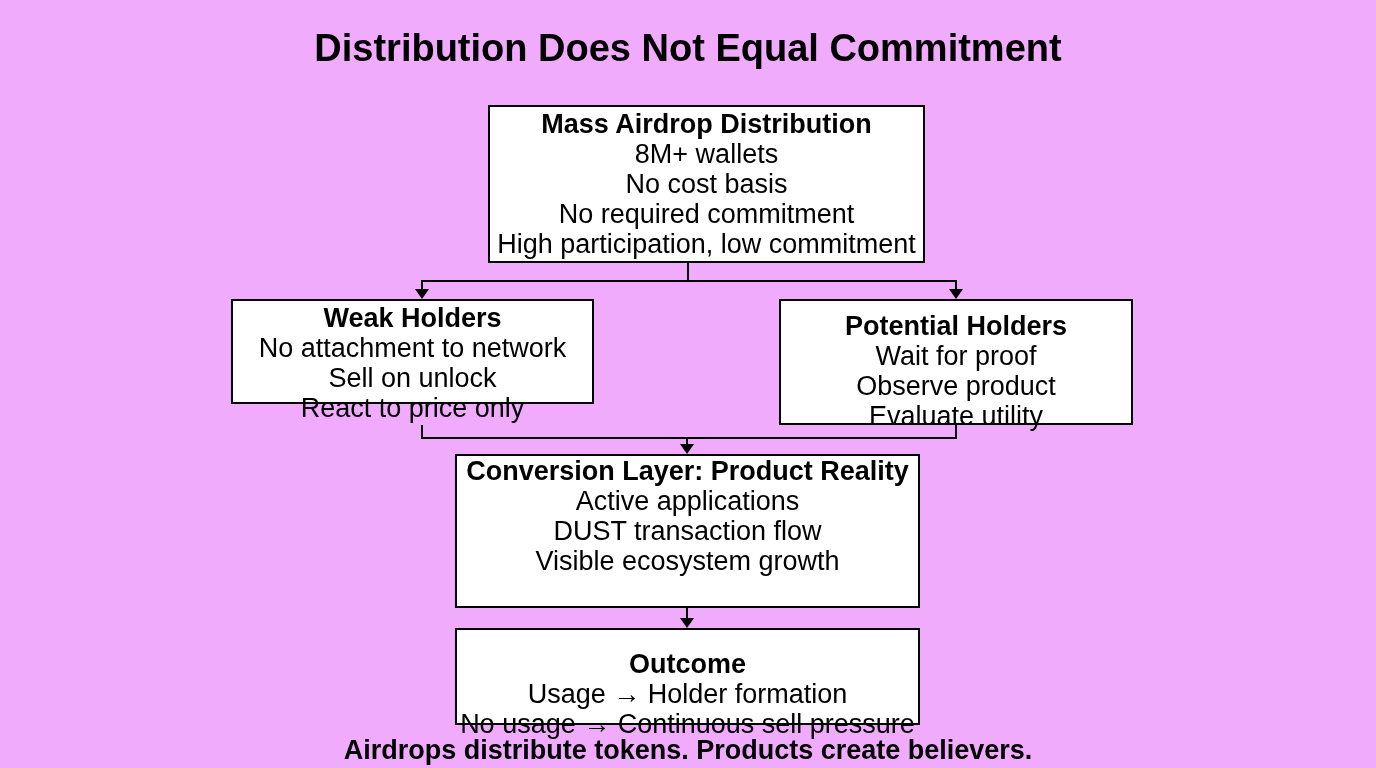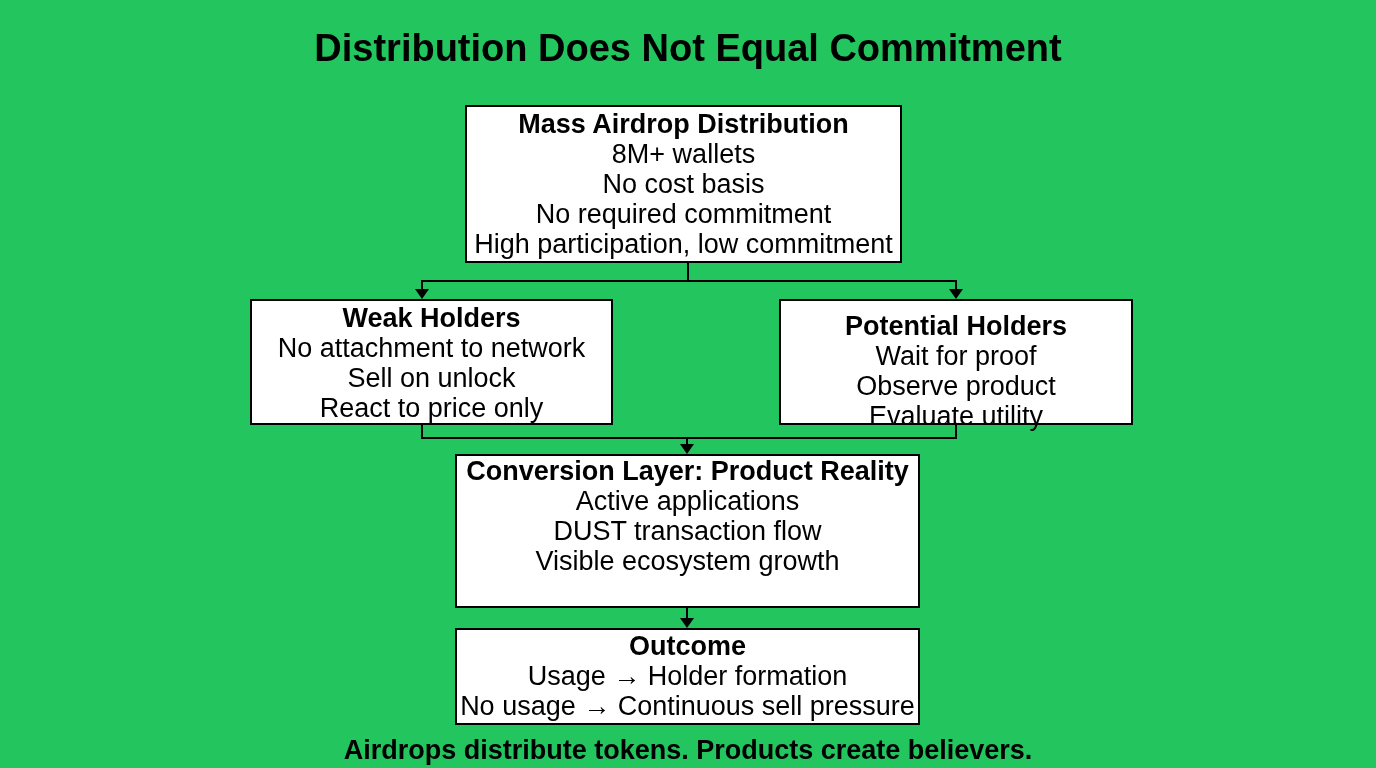--- a/index.html
+++ b/index.html
@@ -1,20 +1,20 @@
 <!DOCTYPE html>
 <html><head>
 <meta charset="utf-8">
 <style>
   html, body { margin: 0; padding: 0; background: #ffffff; }
   #canvas {
     position: relative;
     width: 1376px;
     height: 768px;
-    background: #22c55e;
+    background: #f0abfc;
     font-family: "Liberation Sans", sans-serif;
     color: #000000;
     overflow: hidden;
   }
   .title {
     position: absolute;
     left: 0; top: 26px;
     width: 1376px;
     text-align: center;
     font-size: 38px;
@@ -29,25 +29,25 @@
     box-sizing: border-box;
     text-align: center;
   }
   .node .line {
     height: 30px;
     line-height: 30px;
     font-size: 27px;
     white-space: nowrap;
   }
   .node .head { font-weight: bold; }
-  #node-mass       { left: 465px; top: 105px; width: 437px; height: 158px; padding-top: 2px; }
-  #node-weak       { left: 250px; top: 299px; width: 363px; height: 126px; padding-top: 2px; }
+  #node-mass       { left: 488px; top: 105px; width: 437px; height: 158px; padding-top: 2px; }
+  #node-weak       { left: 231px; top: 299px; width: 363px; height: 105px; padding-top: 2px; }
   #node-potential  { left: 779px; top: 299px; width: 354px; height: 126px; padding-top: 10px; }
   #node-conversion { left: 455px; top: 454px; width: 465px; height: 154px; }
-  #node-outcome    { left: 455px; top: 628px; width: 465px; height: 97px; padding-top: 1px; }
+  #node-outcome    { left: 455px; top: 628px; width: 465px; height: 97px; padding-top: 19px; }
   .vline, .hline { position: absolute; background: #000000; }
   .arrow-down {
     position: absolute;
     width: 0; height: 0;
     border-left: 7px solid transparent;
     border-right: 7px solid transparent;
     border-top: 10px solid #000000;
   }
   .caption {
     position: absolute;

